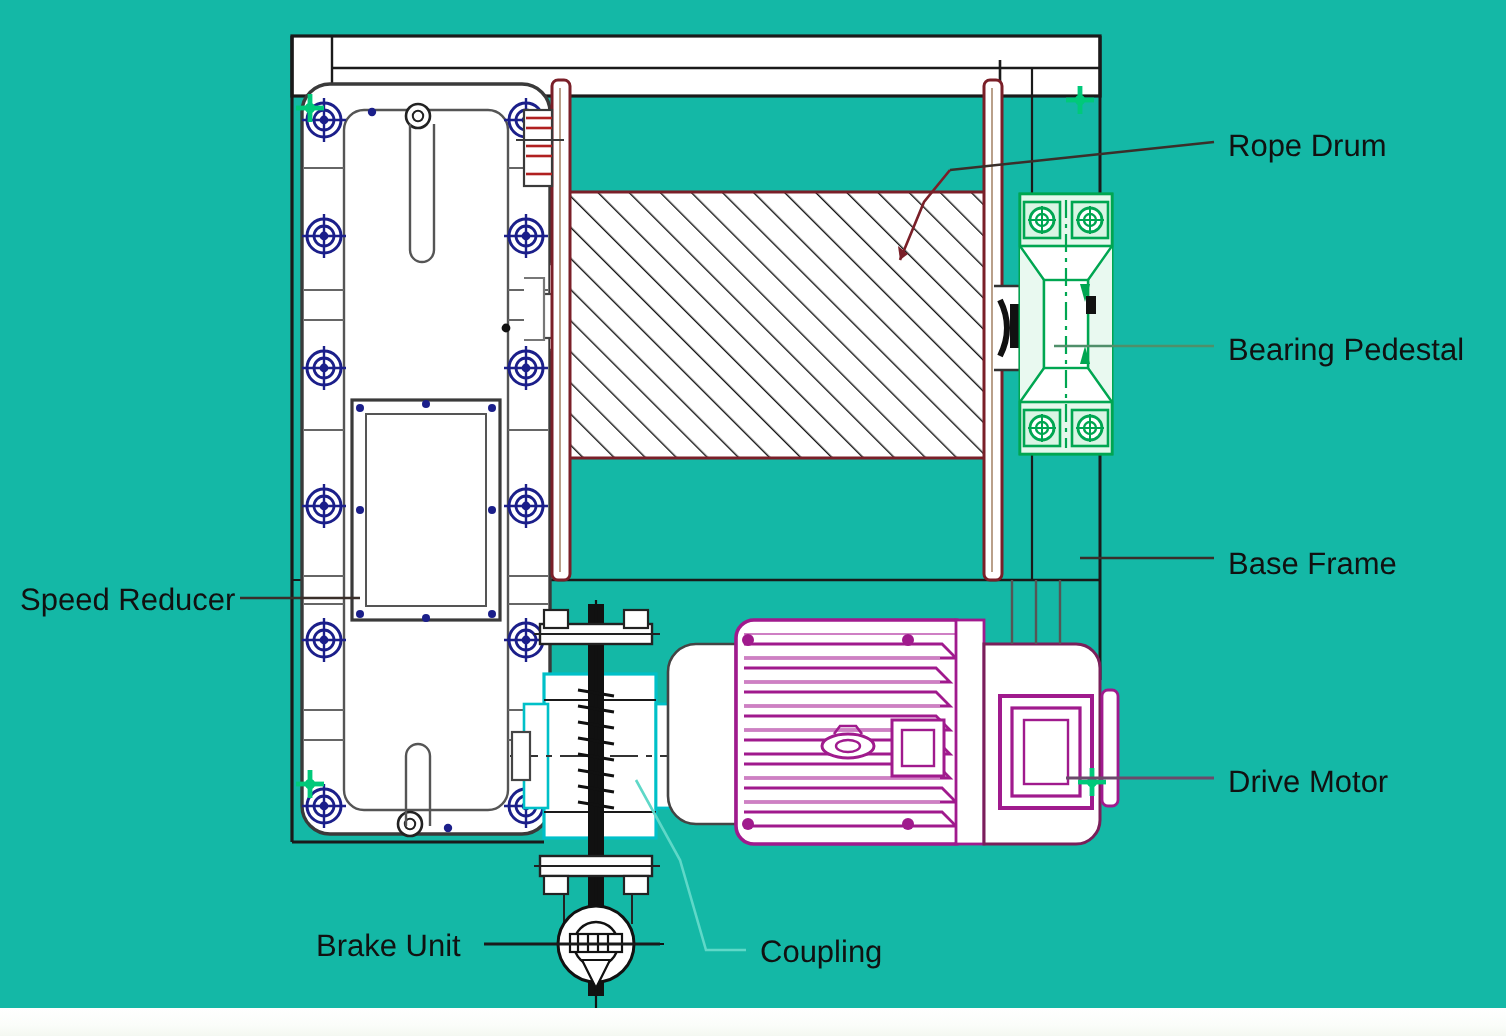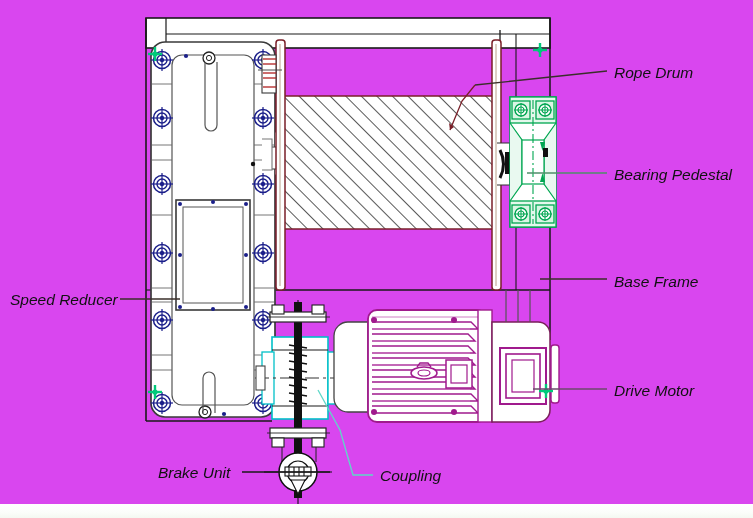--- a/index.html
+++ b/index.html
@@ -8,23 +8,22 @@
     padding: 0;
     background: #ffffff;
   }
   body {
     font-family: "Liberation Sans", sans-serif;
   }
   #stage {
     position: relative;
     width: 753px;
     height: 518px;
-    background: #d946ef;
+    background: #14b8a6;
     overflow: hidden;
-    font-style: italic;
   }
   #drawing {
     position: absolute;
     left: 0;
     top: 0;
     width: 753px;
     height: 518px;
   }
   .lbl {
     font-family: "Liberation Sans", sans-serif;

